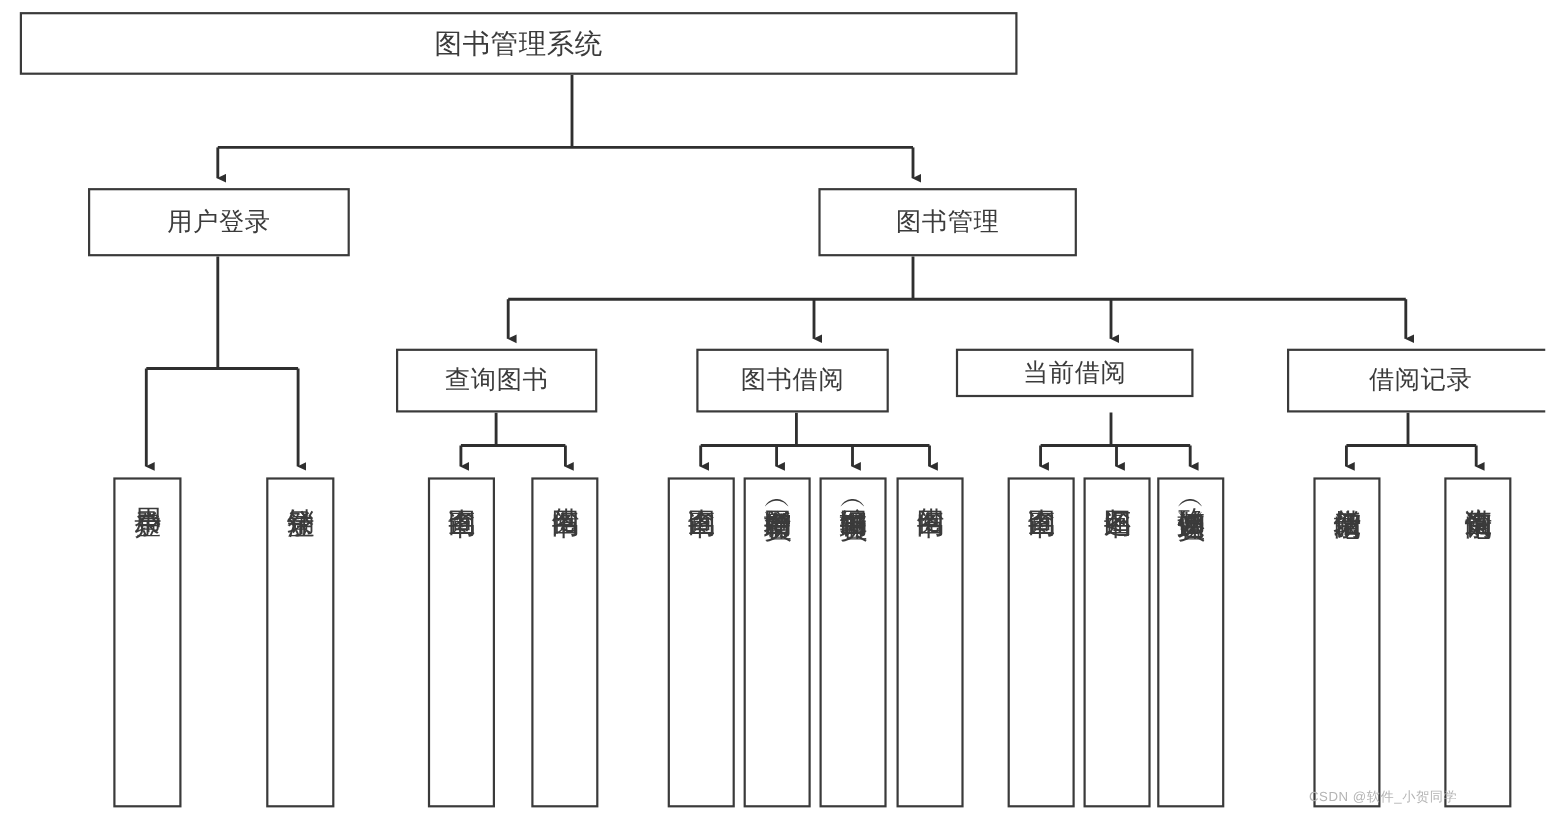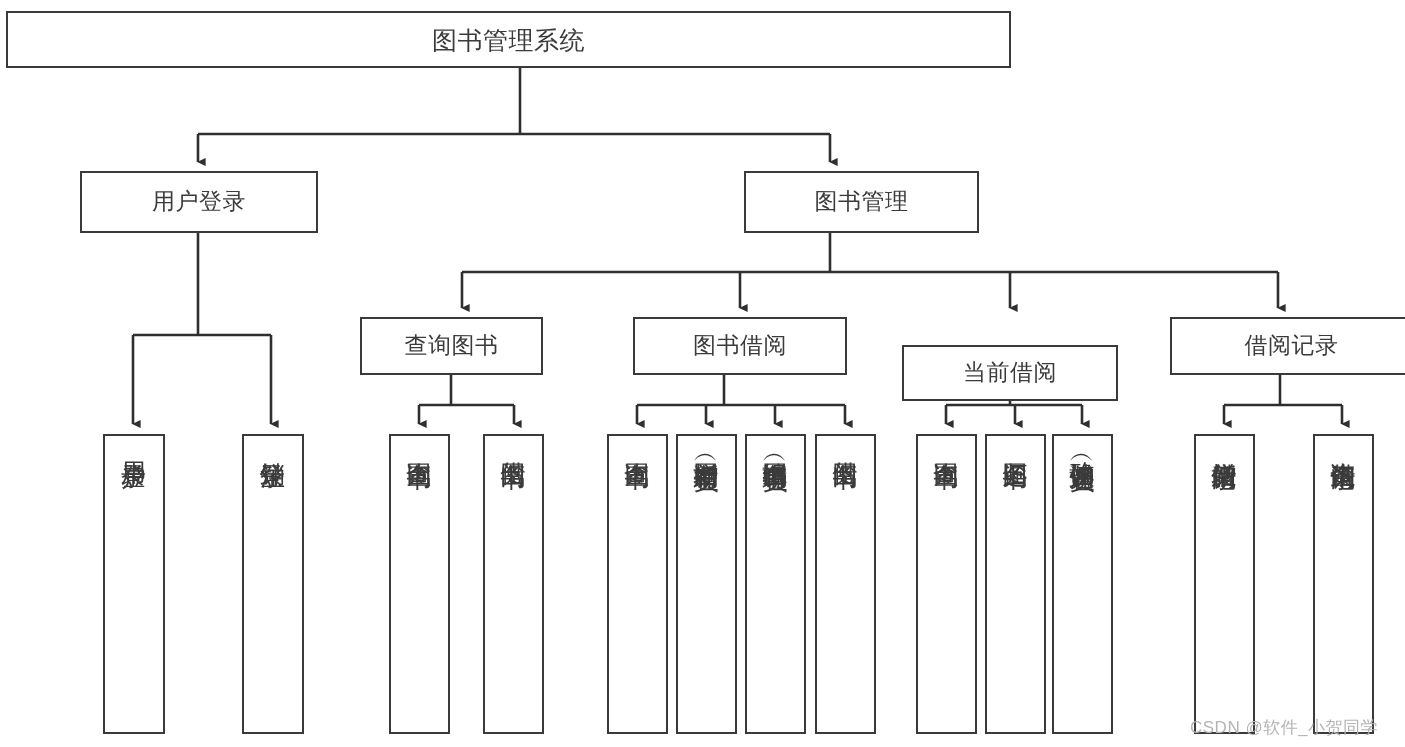--- a/index.html
+++ b/index.html
@@ -58,21 +58,21 @@
   .v-node .lbl {
     writing-mode: vertical-rl;
     text-orientation: upright;
     font-size: 25px;
     line-height: 1.04;
     letter-spacing: 1px;
     max-height: 100%;
   }
   .watermark {
     position: absolute;
-    font-size: 17px;
+    font-size: 12px;
     color: #b4b4b4;
     white-space: nowrap;
     letter-spacing: 0.5px;
   }
 </style>
 </head>
 <body>
 
 <div id="canvas">
 
@@ -119,38 +119,38 @@
       <path d="M1015,405 L1015,424" marker-end="url(#arrow)"></path>
       <path d="M1082,405 L1082,424" marker-end="url(#arrow)"></path>
 
       <path d="M1280,375 L1280,405"></path>
       <path d="M1224,405 L1342,405"></path>
       <path d="M1224,405 L1224,424" marker-end="url(#arrow)"></path>
       <path d="M1342,405 L1342,424" marker-end="url(#arrow)"></path>
     </g>
   </svg>
 
-  <div class="node h-node" id="node-root" style="left:6px; top:11px; width:1005px; height:57px;">
+  <div class="node h-node" id="node-root" style="left:18px; top:11px; width:907px; height:57px;">
     <span class="lbl">图书管理系统</span>
   </div>
 
   <div class="node h-node" style="left:80px; top:171px; width:238px; height:62px;">
     <span class="lbl">用户登录</span>
   </div>
   <div class="node h-node" style="left:712px; top:171px; width:235px; height:62px;margin-left:32px;">
     <span class="lbl">图书管理</span>
   </div>
 
   <div class="node h-node" style="left:360px; top:317px; width:183px; height:58px;">
     <span class="lbl">查询图书</span>
   </div>
-  <div class="node h-node" style="left:633px; top:317px; width:214px; height:58px;">
+  <div class="node h-node" style="left:633px; top:317px; width:175px; height:58px;">
     <span class="lbl">图书借阅</span>
   </div>
-  <div class="node h-node" style="left:902px; top:317px; width:216px; height:56px;margin-top:28px;">
+  <div class="node h-node" style="left:869px; top:317px; width:216px; height:44px;">
     <span class="lbl">当前借阅</span>
   </div>
   <div class="node h-node" style="left:1170px; top:317px; width:243px; height:58px;">
     <span class="lbl">借阅记录</span>
   </div>
 
   <div class="node v-node" style="left:103px; top:434px; width:62px; height:300px;">
     <span class="lbl">用户登录</span>
   </div>
   <div class="node v-node" style="left:242px; top:434px; width:62px; height:300px;">

